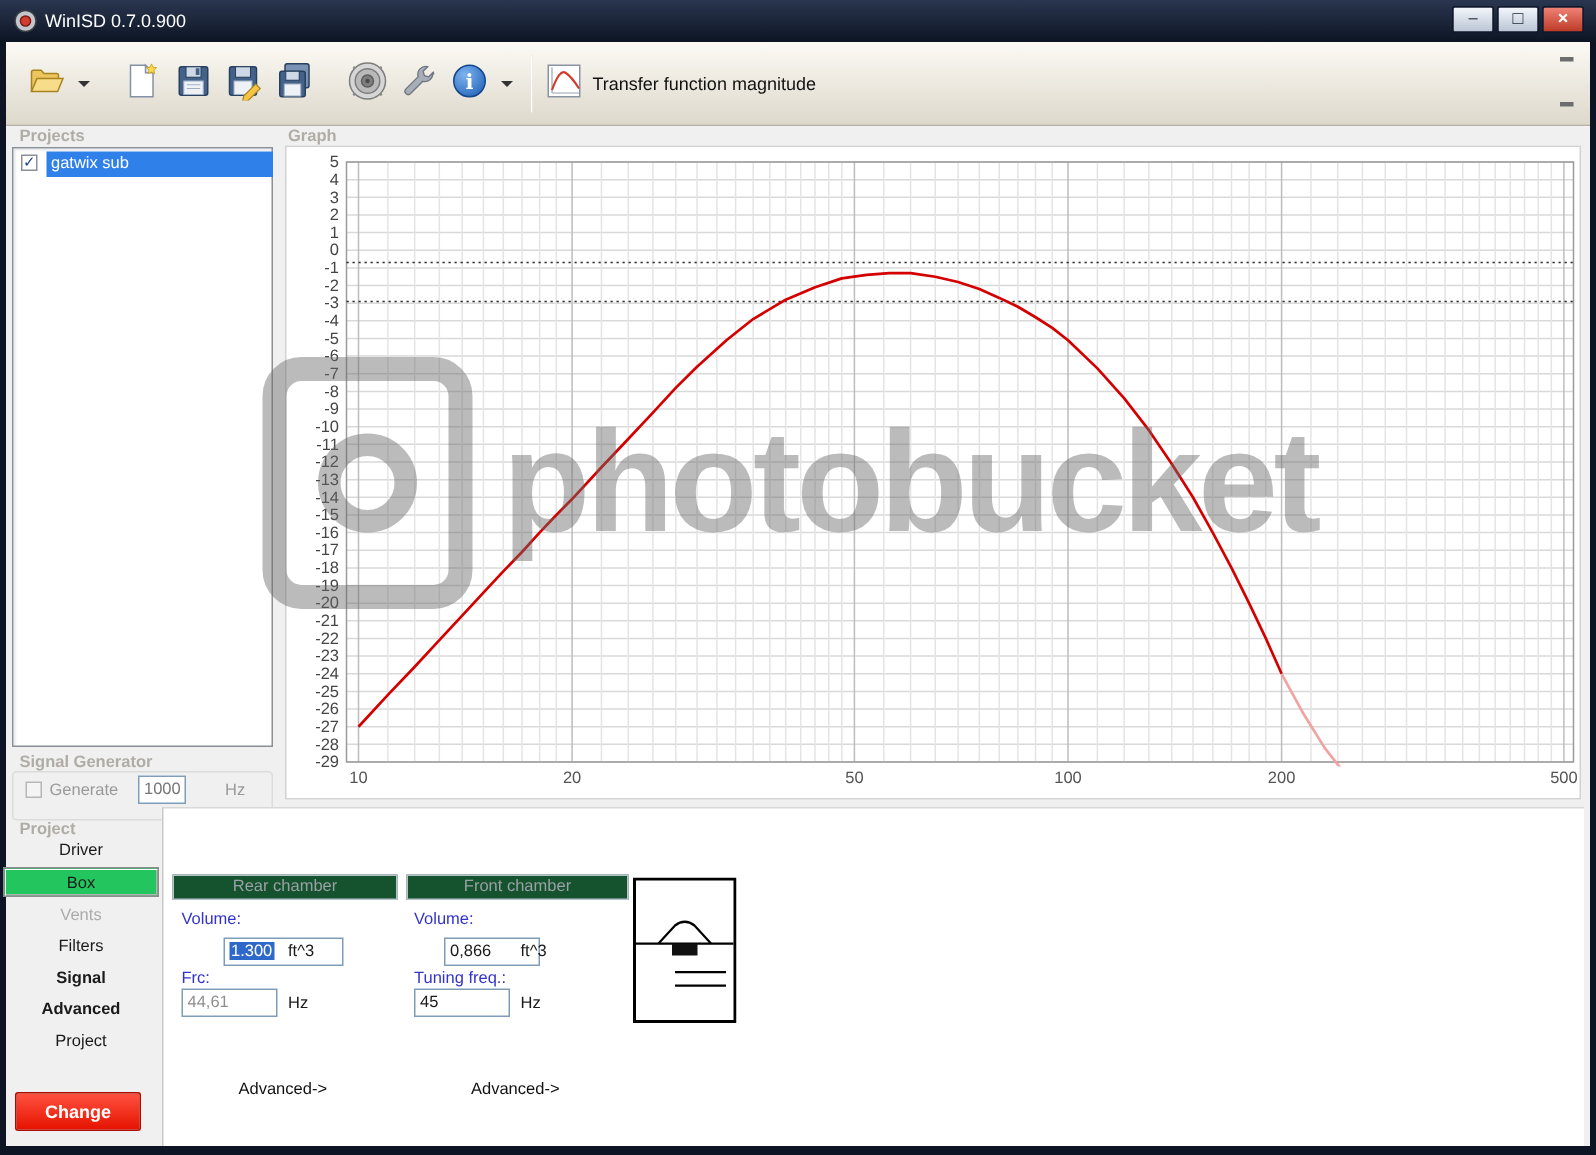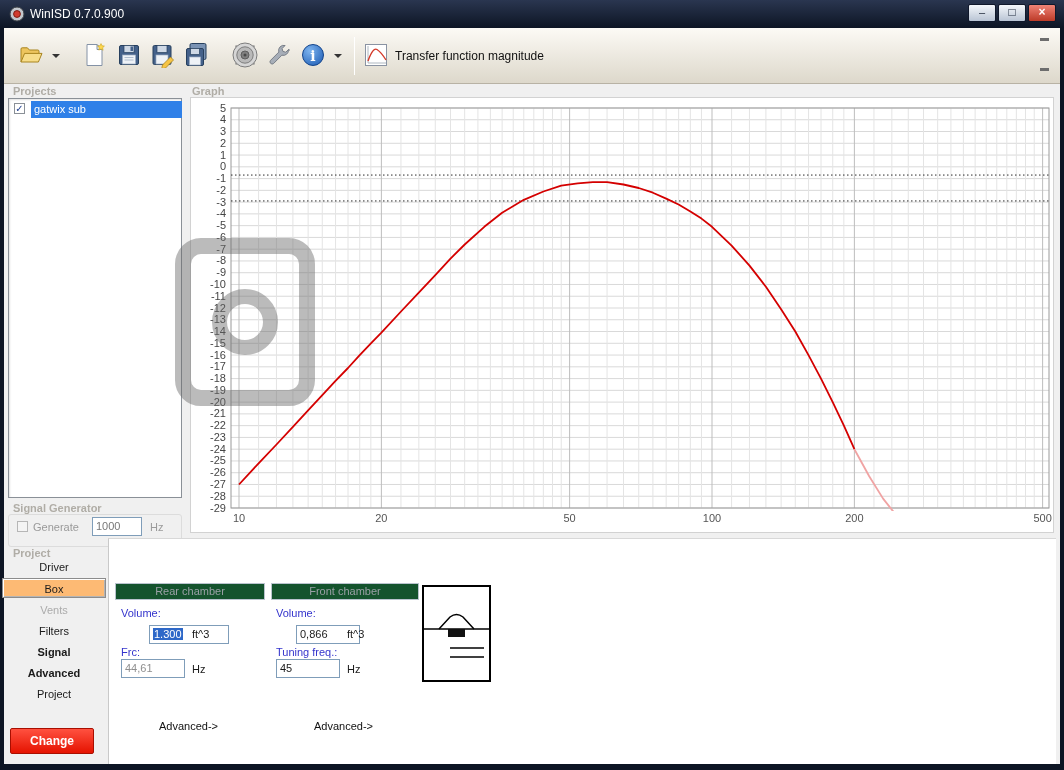--- a/index.html
+++ b/index.html
@@ -45,21 +45,21 @@
   .proj-sel { position:absolute; left:22px; top:0; width:151px; height:17px; background:#2f80e8; }
   .proj-sel span { color:#fff; padding-left:3px; line-height:17px; display:block; }
 
   
   .sg-frame { position:absolute; left:8px; top:514px; width:174px; height:33px; border:1px solid #dcdcdc; border-radius:3px; }
   .grey-text { color:#9a9a9a; }
   .tbox { position:absolute; background:#fff; border:1px solid #7f9db9; font-size:11px; line-height:17px; padding:0 3px; overflow:hidden; white-space:nowrap; }
 
   
   .nav-item { position:absolute; left:2px; width:104px; height:20px; line-height:20px; text-align:center; font-size:11px; color:#1a1a1a; }
-  .nav-item.active { background:#fdba74; border:1px solid #8c8c8c;
+  .nav-item.active { background:#22c55e; border:1px solid #8c8c8c;
     box-shadow:inset 1px 1px 0 #ffffff, inset -1px -1px 0 #b4b4b4; }
   .nav-item.disabled { color:#ababab; }
   .nav-item.bold { font-weight:bold; }
   .change-btn { position:absolute; left:10px; top:728px; width:84px; height:26px;
     background:linear-gradient(#ff5140,#e51300); border:1px solid #a90e00; border-radius:2px;
     color:#fff; font-weight:bold; font-size:12px; line-height:24px; text-align:center; }
 
   
   .graph-box { position:absolute; left:190px; top:97px; width:864px; height:436px; background:#fff; border:1px solid #d2d2d2; }
 
@@ -376,27 +376,28 @@
           <path d="M663.4 351.2 L678.2 378.2 L692.1 400.6 L705.1 417.1" fill="none" stroke="#f0a3a3" stroke-width="1.8" stroke-linejoin="round"></path>
           <path d="M48.0 386.5 L67.6 365.3 L85.5 346.5 L101.9 328.8 L117.1 312.4 L131.3 297.1 L144.5 282.9 L157.0 270.0 L168.7 257.1 L179.9 245.3 L190.4 234.7 L210.0 213.5 L227.8 194.7 L244.3 177.1 L259.5 160.6 L273.7 146.5 L293.3 128.8 L311.1 114.7 L332.8 101.8 L352.4 93.5 L370.2 87.6 L386.7 85.3 L401.9 84.1 L416.1 84.1 L432.5 86.5 L447.7 90.0 L461.9 94.7 L475.2 100.6 L487.6 106.5 L499.4 113.5 L510.5 120.6 L521.0 128.8 L540.6 147.6 L558.5 167.6 L574.9 188.8 L590.1 211.2 L604.3 233.5 L617.5 257.1 L630.0 280.6 L641.7 304.1 L652.9 327.6 L663.4 351.2" fill="none" stroke="#d40000" stroke-width="1.8" stroke-linejoin="round"></path>
         </g>
       </svg>
   </div>
 
   <div class="wm wm-logo">
     <div class="wm-cam">
       <div class="wm-lens"></div>
     </div>
+    <div class="wm-brand">photobucket</div>
   </div>
 
   <div class="pane-header" style="left:13px; top:502px;">Signal Generator</div>
   <div class="sg-frame"></div>
   <div class="cbx" style="left:17px; top:521px; border-color:#b6b6b6; background:#f4f4f4;"></div>
   <div class="abs grey-text" style="left:33px; top:521px;">Generate</div>
-  <div class="tbox" style="left:92px; top:517px; width:50px; height:19px; color:#777;">1000</div>
+  <div class="tbox" style="left:92px; top:517px; width:32px; height:19px; color:#777;">1000</div>
   <div class="abs grey-text" style="left:150px; top:521px;">Hz</div>
 
   <div class="pane-header" style="left:13px; top:547px;">Project</div>
   <div class="nav-item" style="top:557px;">Driver</div>
   <div class="nav-item active" style="top:578px;">Box</div>
   <div class="nav-item disabled" style="top:600px;">Vents</div>
   <div class="nav-item" style="top:621px;">Filters</div>
   <div class="nav-item bold" style="top:642px;">Signal</div>
   <div class="nav-item bold" style="top:663px;">Advanced</div>
   <div class="nav-item" style="top:684px;">Project</div>

